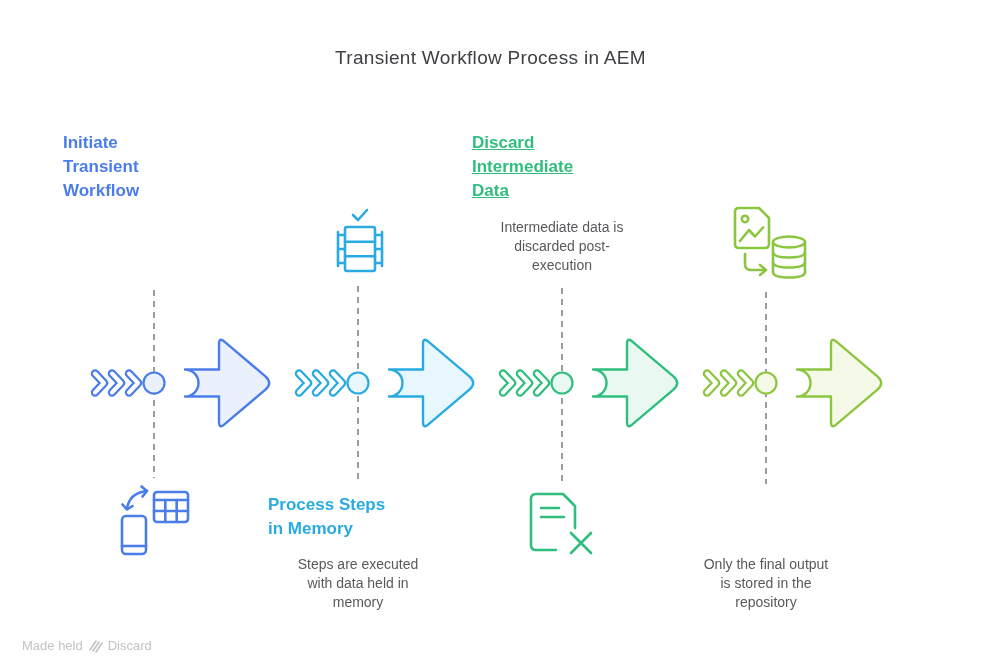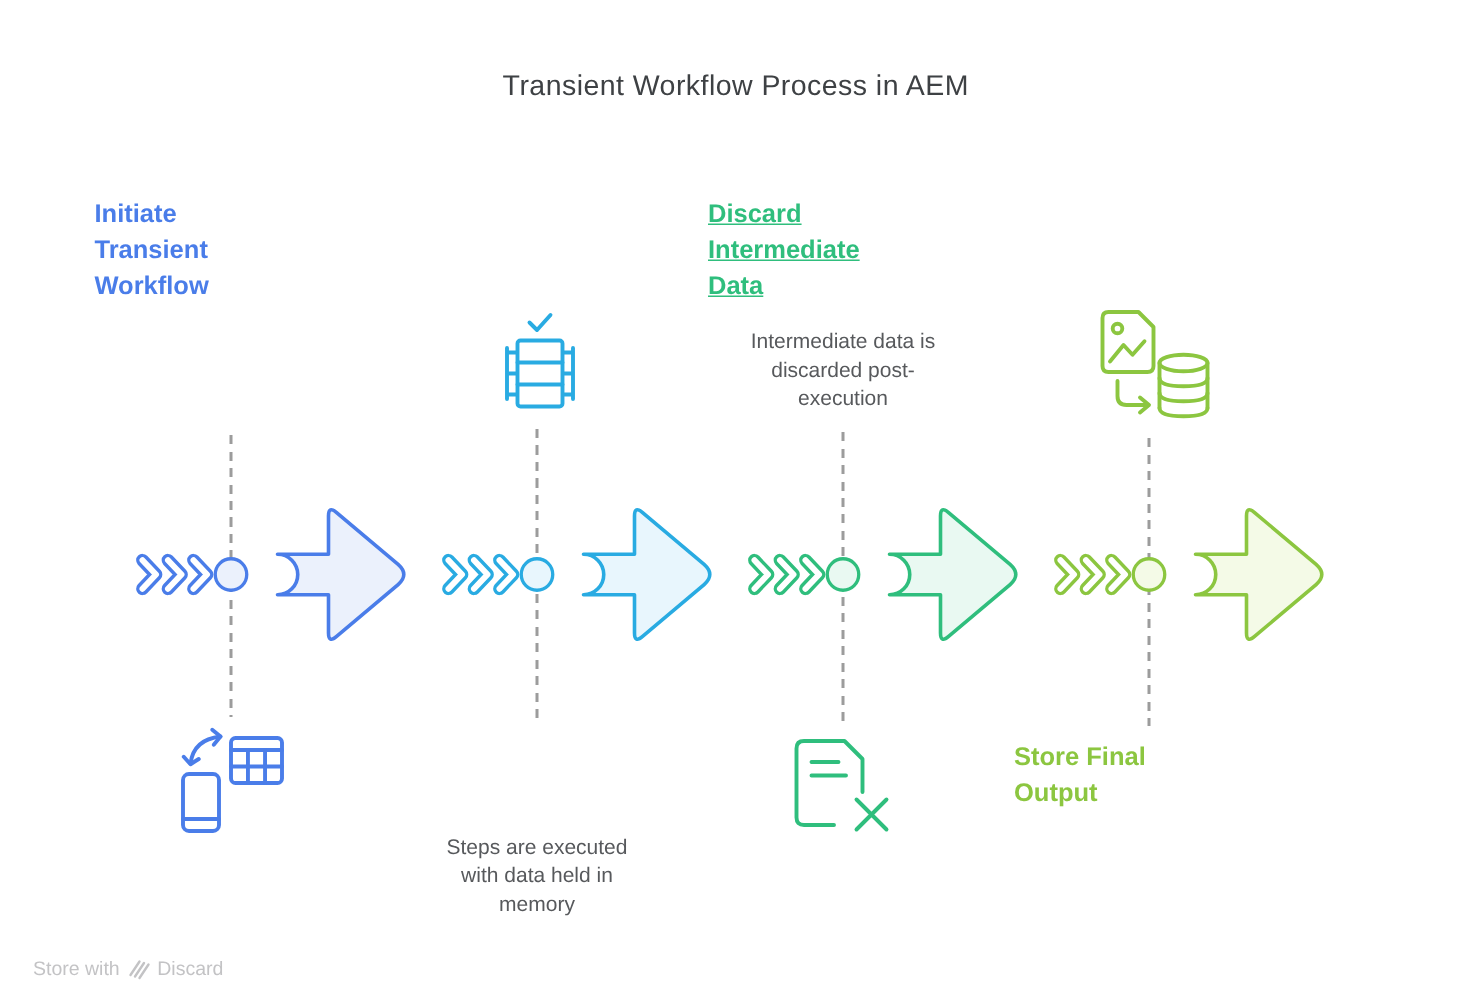--- a/index.html
+++ b/index.html
@@ -45,33 +45,36 @@
 <body>
 
 <div class="canvas">
 
   <h1 class="main-title">Transient Workflow Process in AEM</h1>
 
   <div class="step-title t-blue" style="left:63px;top:131px">Initiate
 Transient
 Workflow</div>
 
+  <div class="step-title t-cyan" style="left:268px;top:493px">Process Steps
+in Memory</div>
   <div class="step-desc" style="left:258px;top:555px">Steps are executed
 with data held in
 memory</div>
 
   <div class="step-title t-green" style="left:472px;top:131px">Discard
 Intermediate
 Data</div>
   <div class="step-desc" style="left:462px;top:218px">Intermediate data is
 discarded post-
 execution</div>
 
-  <div class="step-title t-lime" style="left:676px;top:493px">Store Final
-Output</div>
+  <div class="step-desc" style="left:666px;top:555px">Only the final output
+is stored in the
+repository</div>
 
   <div class="dash" style="left:153px;top:290px;height:188px"></div>
   <div class="dash" style="left:357px;top:286px;height:198px"></div>
   <div class="dash" style="left:561px;top:288px;height:194px"></div>
   <div class="dash" style="left:765px;top:292px;height:192px"></div>
 
   <svg class="flow c-blue" style="left:89px;top:334px" width="190" height="98" viewBox="0 0 190 98">
     <g>
       <path class="co" d="M6 39.5 L15 49 L6 58.5"></path>
         <path class="ci" d="M6 39.5 L15 49 L6 58.5"></path>
@@ -155,21 +158,21 @@
     <path class="ic" d="M16 52 L16 62 Q16 68 22 68 L36 68"></path>
     <path class="ic" d="M31 63 L37 68 L31 73"></path>
     <ellipse class="ic" cx="60" cy="40" rx="16" ry="5.5"></ellipse>
     <path class="ic" d="M44 40 V70 M76 40 V70"></path>
     <path class="ic" d="M44 50 Q44 55.5 60 55.5 Q76 55.5 76 50"></path>
     <path class="ic" d="M44 60 Q44 65.5 60 65.5 Q76 65.5 76 60"></path>
     <path class="ic" d="M44 70 Q44 75.5 60 75.5 Q76 75.5 76 70"></path>
   </svg>
 
   <div class="footer">
-    <span>Store with</span>
+    <span>Made held</span>
     <svg class="napkin-mark" width="15" height="14" viewBox="0 0 15 14">
       <g fill="none" stroke="#C3C3C5" stroke-width="1.6" stroke-linecap="round">
         <path d="M2 11 L8 2"></path>
         <path d="M5 12 L11 3"></path>
         <path d="M8 13 L14 4"></path>
       </g>
     </svg>
     <span>Discard</span>
   </div>
 

